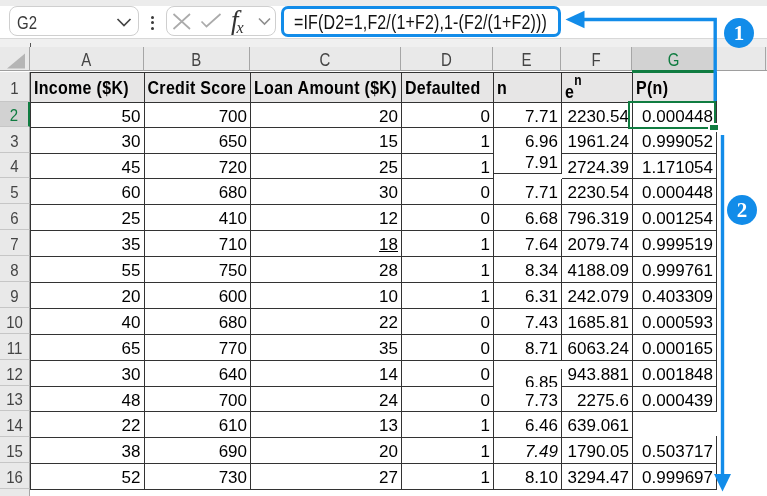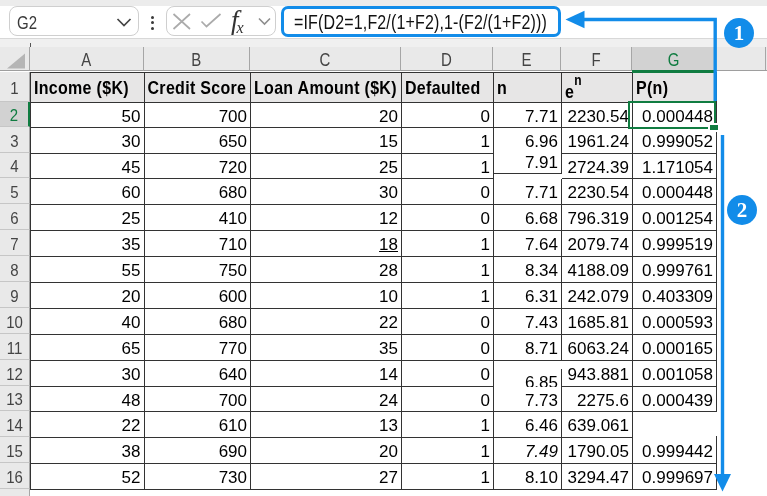--- a/index.html
+++ b/index.html
@@ -208,42 +208,42 @@
 <div class="cell" style="left:402px;top:335px;width:92px;height:26px;">0</div>
 <div class="cell" style="left:494px;top:335px;width:68px;height:26px;">8.71</div>
 <div class="cell" style="left:562px;top:335px;width:71px;height:26px;">6063.24</div>
 <div class="cell" style="left:633px;top:335px;width:84px;height:26px;">0.000165</div>
 <div class="cell" style="left:31px;top:361px;width:113.5px;height:26px;">30</div>
 <div class="cell" style="left:144.5px;top:361px;width:106.5px;height:26px;">640</div>
 <div class="cell" style="left:251px;top:361px;width:151px;height:26px;">14</div>
 <div class="cell" style="left:402px;top:361px;width:92px;height:26px;">0</div>
 <div class="cell" style="left:494px;top:361px;width:68px;height:26px;margin-top:8px;">6.85</div>
 <div class="cell" style="left:562px;top:361px;width:71px;height:26px;">943.881</div>
-<div class="cell" style="left:633px;top:361px;width:84px;height:26px;">0.001058</div>
+<div class="cell" style="left:633px;top:361px;width:84px;height:26px;">0.001848</div>
 <div class="cell" style="left:31px;top:387px;width:113.5px;height:25px;">48</div>
 <div class="cell" style="left:144.5px;top:387px;width:106.5px;height:25px;">700</div>
 <div class="cell" style="left:251px;top:387px;width:151px;height:25px;">24</div>
 <div class="cell" style="left:402px;top:387px;width:92px;height:25px;">0</div>
 <div class="cell" style="left:494px;top:387px;width:68px;height:25px;">7.73</div>
 <div class="cell" style="left:562px;top:387px;width:71px;height:25px;">2275.6</div>
 <div class="cell" style="left:633px;top:387px;width:84px;height:25px;">0.000439</div>
 <div class="cell" style="left:31px;top:412px;width:113.5px;height:26px;">22</div>
 <div class="cell" style="left:144.5px;top:412px;width:106.5px;height:26px;">610</div>
 <div class="cell" style="left:251px;top:412px;width:151px;height:26px;">13</div>
 <div class="cell" style="left:402px;top:412px;width:92px;height:26px;">1</div>
 <div class="cell" style="left:494px;top:412px;width:68px;height:26px;">6.46</div>
 <div class="cell" style="left:562px;top:412px;width:71px;height:26px;">639.061</div>
 <div class="cell" style="left:633px;top:436px;width:84px;height:26px;">0.998438</div>
 <div class="cell" style="left:31px;top:438px;width:113.5px;height:26px;">38</div>
 <div class="cell" style="left:144.5px;top:438px;width:106.5px;height:26px;">690</div>
 <div class="cell" style="left:251px;top:438px;width:151px;height:26px;">20</div>
 <div class="cell" style="left:402px;top:438px;width:92px;height:26px;">1</div>
 <div class="cell" style="left:494px;top:438px;width:68px;height:26px;font-style:italic;">7.49</div>
 <div class="cell" style="left:562px;top:438px;width:71px;height:26px;">1790.05</div>
-<div class="cell" style="left:633px;top:438px;width:84px;height:26px;">0.999442</div>
+<div class="cell" style="left:633px;top:438px;width:84px;height:26px;">0.503717</div>
 <div class="cell" style="left:31px;top:464px;width:113.5px;height:26px;">52</div>
 <div class="cell" style="left:144.5px;top:464px;width:106.5px;height:26px;">730</div>
 <div class="cell" style="left:251px;top:464px;width:151px;height:26px;">27</div>
 <div class="cell" style="left:402px;top:464px;width:92px;height:26px;">1</div>
 <div class="cell" style="left:494px;top:464px;width:68px;height:26px;">8.10</div>
 <div class="cell" style="left:562px;top:464px;width:71px;height:26px;">3294.47</div>
 <div class="cell" style="left:633px;top:464px;width:84px;height:26px;">0.999697</div>
 <div class="abs" style="left:628px;top:101px;width:87.5px;height:27.5px;border:2.3px solid #107C41;background:transparent;z-index:5;"></div>
 <div class="abs" style="left:632px;top:70px;width:84px;height:3px;background:#107C41;z-index:5;"></div>
 <div class="abs" style="left:707.5px;top:122.8px;width:12px;height:9.5px;background:#fff;z-index:6;"></div>

